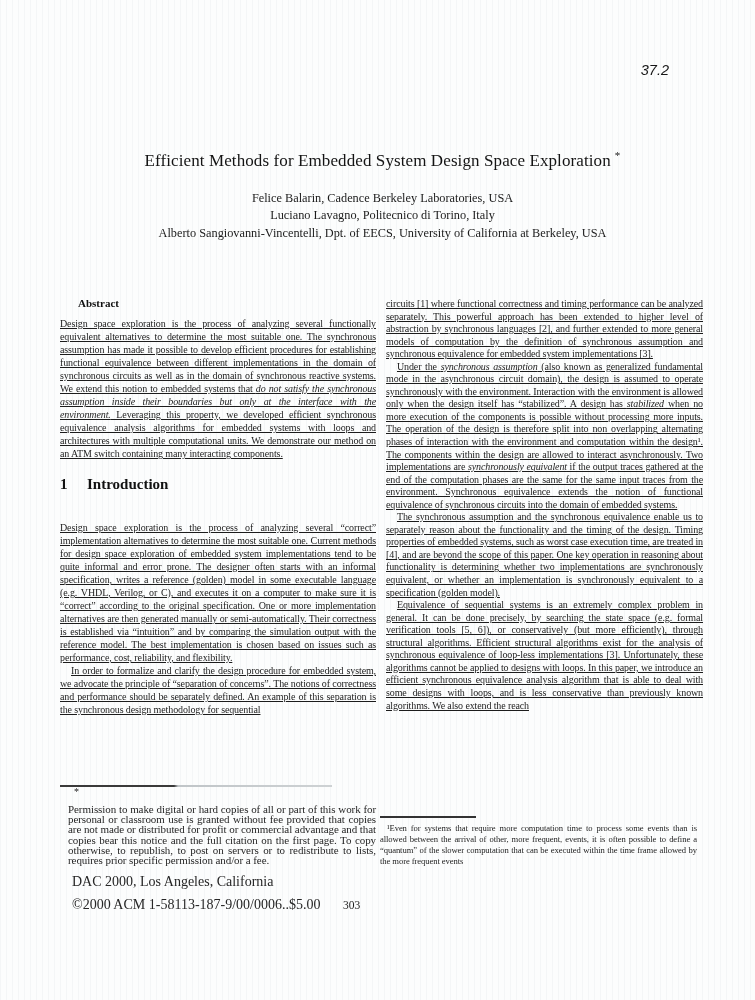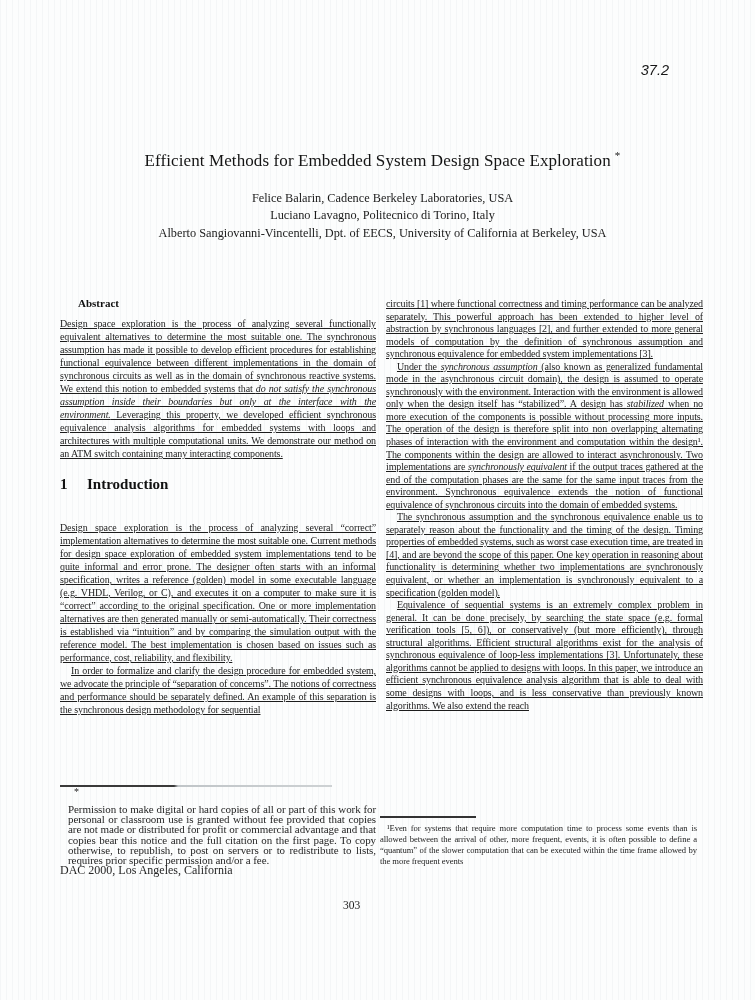--- a/index.html
+++ b/index.html
@@ -26,21 +26,21 @@
   .sec-heading{font-weight:bold;color:#111;}
   .h-abstract{font-size:11px;margin:0 0 8px 18px;}
   .h-intro{font-size:15px;margin:16px 0 28px 0;}
   .sec-num{display:inline-block;min-width:27px;}
   #left-foot{position:absolute;top:785px;left:60px;width:316px;}
   .foot-rule-left{width:272px;height:2px;border:0;margin:0;
     background:linear-gradient(90deg,#3a3a3a 0,#3a3a3a 114px,#c0c5c8 118px,#ced2d4 100%);}
   .star-line{font-size:10px;margin:0 0 0 14px;color:#222;height:10px;line-height:10px;}
   .perm{margin:7px 0 0 8px;font-size:11px;line-height:10.2px;text-align:justify;
     letter-spacing:-0.08px;color:#262626;}
-  .venue,.copyright{margin:0;font-size:12px;line-height:10.3px;color:#262626;}
+  .venue,.copyright{margin:12px;font-size:14px;line-height:10.3px;color:#262626;}
   #right-foot{position:absolute;top:816px;left:364px;width:317px;margin-left:16px;}
   .foot-rule-right{width:96px;height:1.5px;border:0;margin:0;background:#333;}
   .footnote{margin:5px 0 0 0;font-size:8.6px;line-height:11px;text-align:justify;
     text-indent:7px;letter-spacing:-0.08px;color:#232323;}
   #pagenum{position:absolute;top:899px;left:343px;font-size:11.5px;color:#1b1b1b;}
 </style>
 </head>
 <body>
 
 <div class="streaks"></div>
@@ -68,20 +68,21 @@
     <p class="body-p indent"><span>Under the </span><span class="it">synchronous assumption</span><span> (also known as generalized fundamental mode in the asynchronous circuit domain), the design is assumed to operate synchronously with the environment. Interaction with the environment is allowed only when the design itself has “stabilized”. A design has </span><span class="it">stabilized</span><span> when no more execution of the components is possible without processing more inputs. The operation of the design is therefore split into non overlapping alternating phases of interaction with the environment and computation within the design¹. The components within the design are allowed to interact asynchronously. Two implementations are </span><span class="it">synchronously equivalent</span><span> if the output traces gathered at the end of the computation phases are the same for the same input traces from the environment. Synchronous equivalence extends the notion of functional equivalence of synchronous circuits into the domain of embedded systems.</span></p>
     <p class="body-p indent"><span>The synchronous assumption and the synchronous equivalence enable us to separately reason about the functionality and the timing of the design. Timing properties of embedded systems, such as worst case execution time, are treated in [4], and are beyond the scope of this paper. One key operation in reasoning about functionality is determining whether two implementations are synchronously equivalent, or whether an implementation is synchronously equivalent to a specification (golden model).</span></p>
     <p class="body-p indent"><span>Equivalence of sequential systems is an extremely complex problem in general. It can be done precisely, by searching the state space (e.g. formal verification tools [5, 6]), or conservatively (but more efficiently), through structural algorithms. Efficient structural algorithms exist for the analysis of synchronous equivalence of loop-less implementations [3]. Unfortunately, these algorithms cannot be applied to designs with loops. In this paper, we introduce an efficient synchronous equivalence analysis algorithm that is able to deal with some designs with loops, and is less conservative than previously known algorithms. We also extend the reach</span></p>
   </div>
 
 <div id="left-foot">
   <div class="foot-rule-left"></div>
   <div class="star-line">*</div>
   <p class="perm">Permission to make digital or hard copies of all or part of this work for personal or classroom use is granted without fee provided that copies are not made or distributed for profit or commercial advantage and that copies bear this notice and the full citation on the first page. To copy otherwise, to republish, to post on servers or to redistribute to lists, requires prior specific permission and/or a fee.</p>
   <p class="venue">DAC 2000, Los Angeles, California</p>
+  <p class="copyright">©2000 ACM 1-58113-187-9/00/0006..$5.00</p>
 </div>
 
 <div id="right-foot">
   <div class="foot-rule-right"></div>
   <p class="footnote">¹Even for systems that require more computation time to process some events than is allowed between the arrival of other, more frequent, events, it is often possible to define a “quantum” of the slower computation that can be executed within the time frame allowed by the more frequent events</p>
 </div>
 
 <div id="pagenum">303</div>
 
 </body></html>

